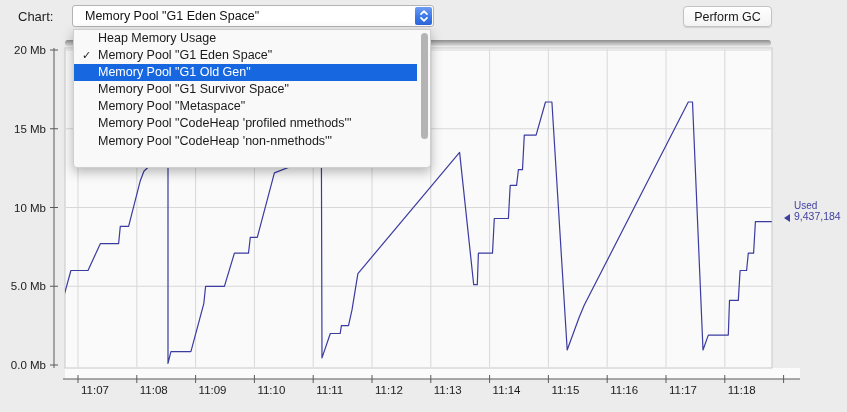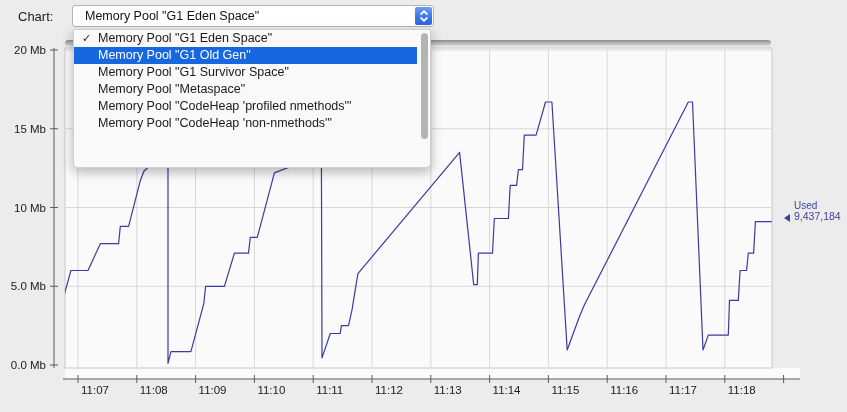--- a/index.html
+++ b/index.html
@@ -89,20 +89,21 @@
   <div class="combobox">
     <span class="combobox-text">Memory Pool "G1 Eden Space"</span>
     <span class="stepper">
       <svg width="10" height="16" viewBox="0 0 10 16">
         <path d="M2 6.2 L5 3.2 L8 6.2" fill="none" stroke="#ffffff" stroke-width="1.7" stroke-linecap="round" stroke-linejoin="round"></path>
         <path d="M2 9.8 L5 12.8 L8 9.8" fill="none" stroke="#ffffff" stroke-width="1.7" stroke-linecap="round" stroke-linejoin="round"></path>
       </svg>
     </span>
   </div>
 
+  <button class="gc-btn">Perform GC</button>
 
   <div class="top-scrollbar"></div>
 
   <svg id="chart-svg" width="847" height="412">
       <defs>
         <clipPath id="plotclip">
           <rect x="65" y="48" width="707" height="320"></rect>
         </clipPath>
       </defs>
       <rect x="65" y="368" width="735" height="11" fill="#fbfbfb"></rect>
@@ -166,20 +167,23 @@
   <div class="used-marker">
     <div class="used-arrow"></div>
     <div class="used-text">
       <div class="used-title">Used</div>
       <div class="used-value">9,437,184</div>
     </div>
   </div>
 
   <div class="menu">
     <div class="menu-item">
+      <span class="menu-item-label">Heap Memory Usage</span>
+    </div>
+    <div class="menu-item">
       <span class="check">✓</span>
       <span class="menu-item-label">Memory Pool "G1 Eden Space"</span>
     </div>
     <div class="menu-item highlighted">
       <span class="menu-item-label">Memory Pool "G1 Old Gen"</span>
     </div>
     <div class="menu-item">
       <span class="menu-item-label">Memory Pool "G1 Survivor Space"</span>
     </div>
     <div class="menu-item">

